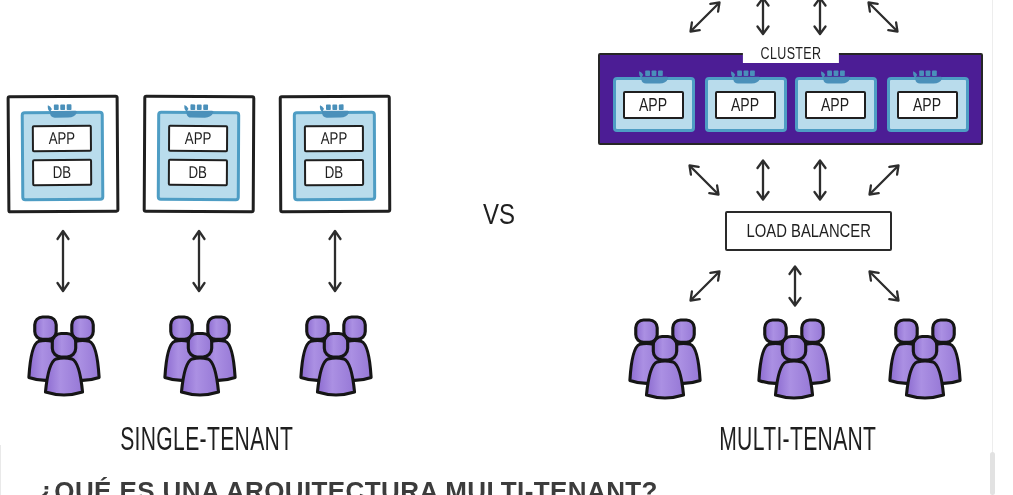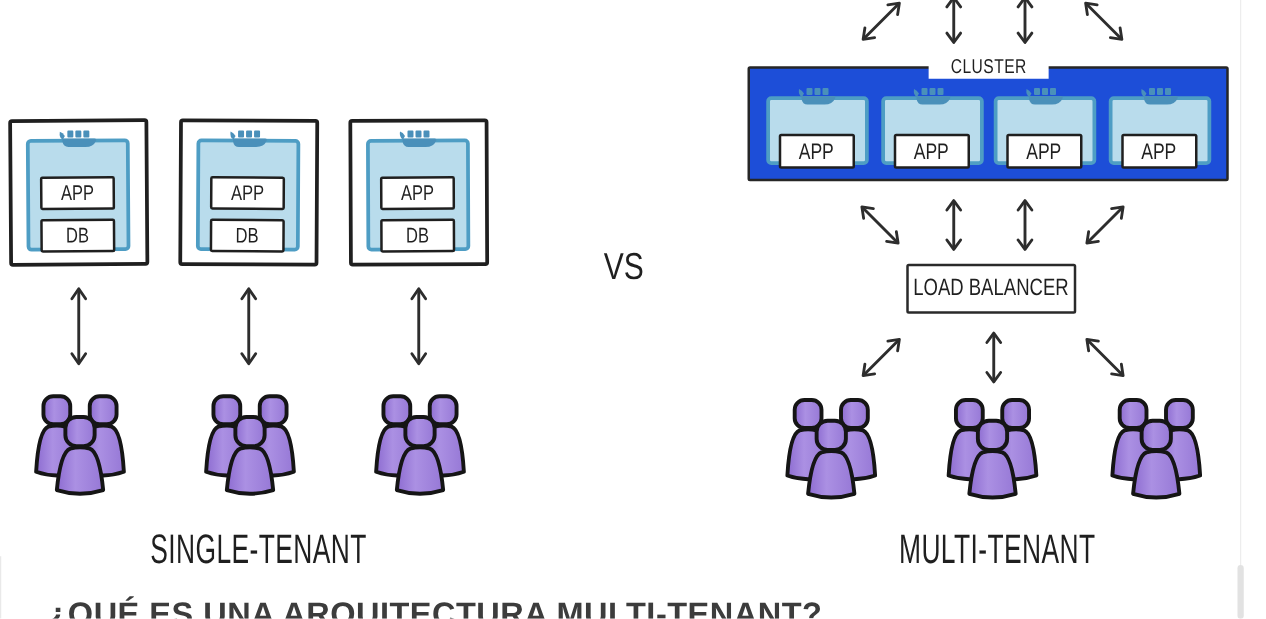--- a/index.html
+++ b/index.html
@@ -8,36 +8,36 @@
     overflow:hidden; font-family:"Liberation Sans", sans-serif; color:#1f1f1f;
   }
   .hand { display:inline-block; transform:scaleX(.78); transform-origin:center; white-space:nowrap; }
 
   
   .card { position:absolute; width:112px; height:118px; background:#fff;
           border:3px solid #1f1f1f; border-radius:3px; box-sizing:border-box; }
   .card .blue { position:absolute; left:11px; top:13px; width:83px; height:90px;
           background:#b9dcec; border:3px solid #4e9dc4; border-radius:4px; box-sizing:border-box; }
   .wb { position:absolute; background:#fff; border:2.5px solid #1f1f1f; border-radius:2px;
-        box-sizing:border-box; display:flex; align-items:center; justify-content:center;margin-top:16px; }
+        box-sizing:border-box; display:flex; align-items:center; justify-content:center; }
   .card .wb { left:8px; width:60px; height:27px; font-size:17px; }
   .wb-app { top:11px; } .wb-db { top:45px;align-items:center; }
   .whale { position:absolute; left:50%; transform:translateX(-50%); top:-13px; line-height:0; }
 
   
   .cluster { position:absolute; left:598px; top:53px; width:385px; height:92px;
-             border:2.5px solid #262626; border-radius:2px; box-sizing:border-box; background:#1d4ed8; }
+             border:2.5px solid #262626; border-radius:2px; box-sizing:border-box; background:#4c1d95; }
   .cluster-legend { position:absolute; top:-10px; left:50%; transform:translateX(-50%);
              background:#fff; padding:0 9px; font-size:16px; letter-spacing:.5px; }
   .capp { position:absolute; top:22px; width:82px; height:55px; background:#b9dcec;
           border:3px solid #4e9dc4; border-radius:4px; box-sizing:border-box; }
   .capp .wb { left:7px; width:61px; height:28px; top:11px; font-size:18px; }
 
   
-  .lb { position:absolute; left:725px; top:211px; width:136px; height:40px; background:#fff;
+  .lb { position:absolute; left:725px; top:211px; width:167px; height:40px; background:#fff;
         border:2.5px solid #2a2a2a; border-radius:2px; box-sizing:border-box;
         display:flex; align-items:center; justify-content:center; font-size:19px; }
 
   
   .darrow { position:absolute; line-height:0; }
   .darrow svg path { stroke:#2d2d2d; stroke-width:2.3; fill:none;
                      stroke-linecap:round; stroke-linejoin:round; }
 
   
   .people { position:absolute; width:78px; height:92px; line-height:0; }

